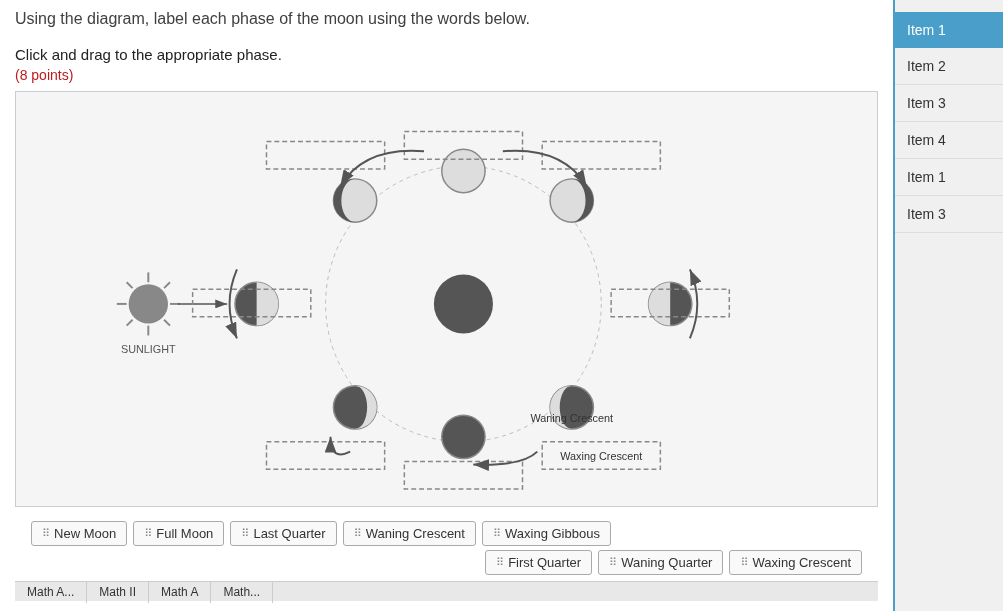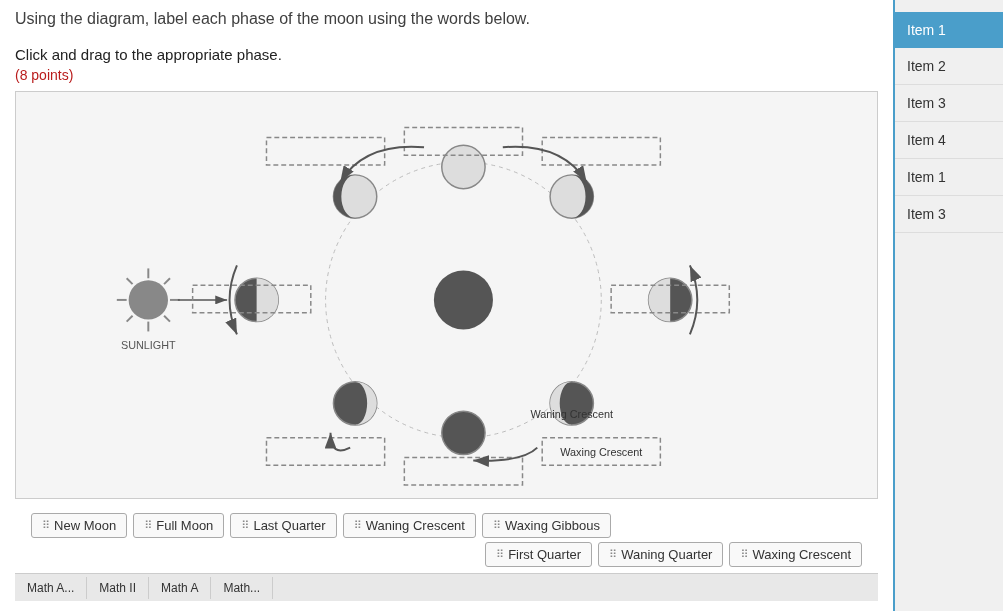--- a/index.html
+++ b/index.html
@@ -78,21 +78,21 @@
       content: '⠿';
       color: #888;
       font-size: 11px;
     }
 
     
     .bottom-tabs {
       display: flex;
       border-top: 1px solid #ccc;
       background: #e8e8e8;
-      height: 28px;
+      height: 20px;
       align-items: center;
       gap: 0;
     }
 
     .tab-item {
       padding: 4px 12px;
       font-size: 12px;
       border-right: 1px solid #ccc;
       cursor: pointer;
       color: #333;

